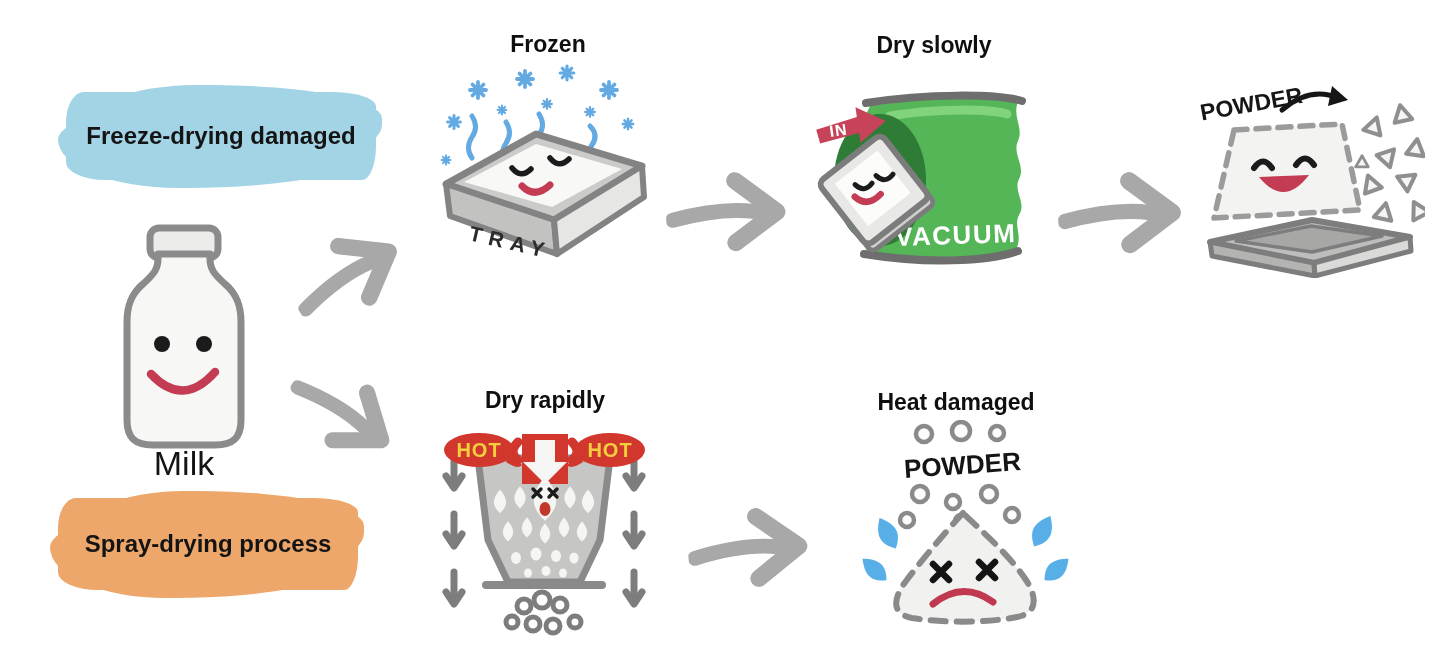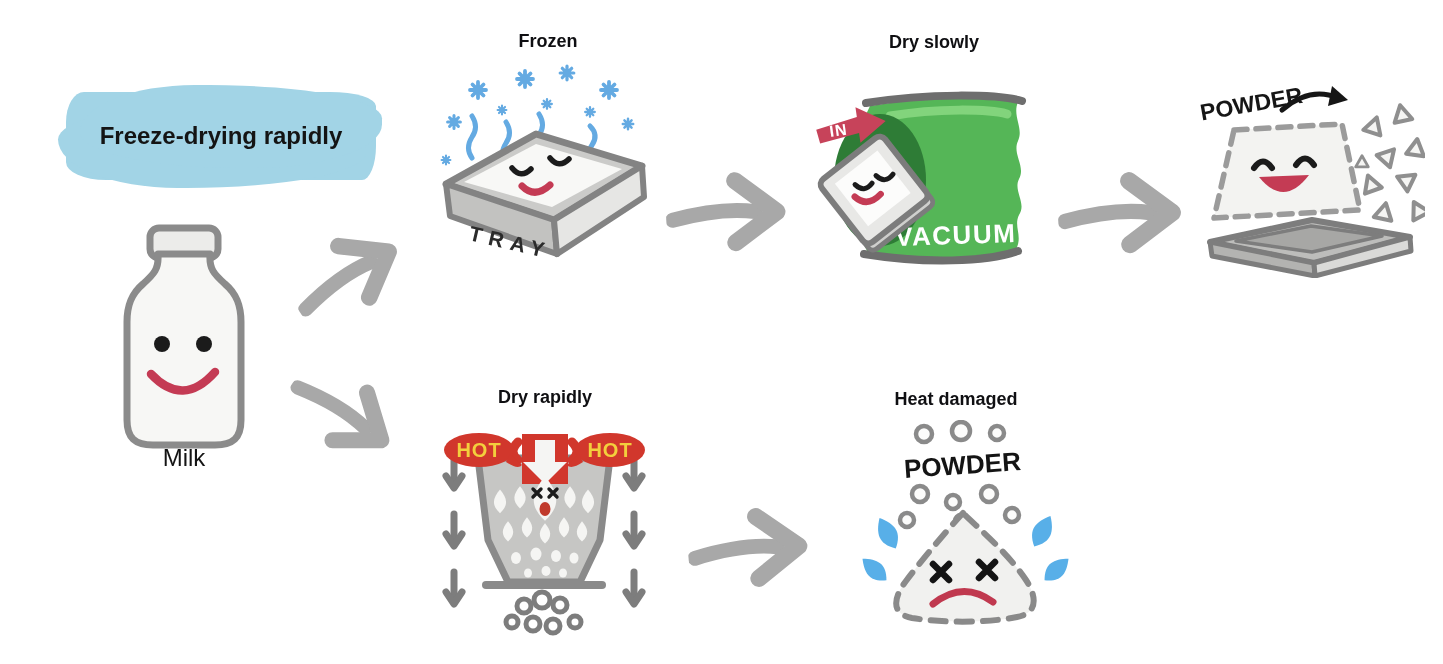--- a/index.html
+++ b/index.html
@@ -10,38 +10,44 @@
   
   .brush{position:absolute;display:flex;align-items:center;justify-content:center;}
   .brush .blob{position:absolute;inset:0;background:var(--c);
     border-radius:18px 46px 14px 40px / 30px 14px 34px 18px;}
   .brush .blob2{position:absolute;left:-8px;right:10px;top:10px;bottom:-8px;background:var(--c);
     border-radius:55% 45% 60% 40% / 45% 55% 42% 58%;}
   .brush .blob3{position:absolute;left:14px;right:-6px;top:-7px;bottom:12px;background:var(--c);
     border-radius:40% 60% 45% 55% / 60% 42% 55% 45%;}
   .brush span{position:relative;z-index:2;font-weight:700;font-size:24px;color:#141414;white-space:nowrap;}
   
-  .title{position:absolute;transform:translateX(-50%);font-weight:700;font-size:18px;color:#0f0f12;white-space:nowrap;}
-  .caption{position:absolute;transform:translateX(-50%);font-size:24px;color:#141414;white-space:nowrap;}
+  .title{position:absolute;transform:translateX(-50%);font-weight:700;font-size:23px;color:#0f0f12;white-space:nowrap;}
+  .caption{position:absolute;transform:translateX(-50%);font-size:34px;color:#141414;white-space:nowrap;}
   .art{position:absolute;}
   svg text{font-family:"Liberation Sans",sans-serif;}
   .flowarrow{position:absolute;transform-origin:50% 50%;}
 </style>
 </head>
 <body>
 
 <div class="canvas">
 
   <div class="brush" style="--c:#a2d4e6;left:66px;top:92px;width:310px;height:88px;">
     <i class="blob"></i>
     <i class="blob2"></i>
     <i class="blob3"></i>
-    <span>Freeze-drying rapidly</span>
+    <span>Freeze-drying damaged</span>
   </div>
 
+  <div class="brush" style="--c:#eda76a;left:58px;top:498px;width:300px;height:92px;">
+    <i class="blob"></i>
+    <i class="blob2"></i>
+    <i class="blob3"></i>
+    <span>Spray-drying process</span>
+  </div>
 
   <div class="title" style="left:548px;top:31px;">Frozen</div>
   <div class="title" style="left:934px;top:32px;">Dry slowly</div>
   <div class="title" style="left:956px;top:389px;">Heat damaged</div>
   <div class="title" style="left:545px;top:387px;">Dry rapidly</div>
 
   <svg class="art" style="left:114px;top:224px;" width="140" height="228" viewBox="0 0 140 228">
     <rect x="36" y="4" width="68" height="30" rx="9" fill="#ececea" stroke="#8b8b8b" stroke-width="7"></rect>
     <path d="M 44 30 C 45 45 40 50 29 60 C 17 70 13 82 13 98 L 13 196 C 13 214 21 221 39 221 L 101 221 C 119 221 127 214 127 196 L 127 98 C 127 82 123 70 111 60 C 100 50 95 45 96 30 Z" fill="#f7f7f5" stroke="#8b8b8b" stroke-width="7" stroke-linejoin="round"></path>
     <circle cx="48" cy="120" r="8" fill="#1b1b1b"></circle>

